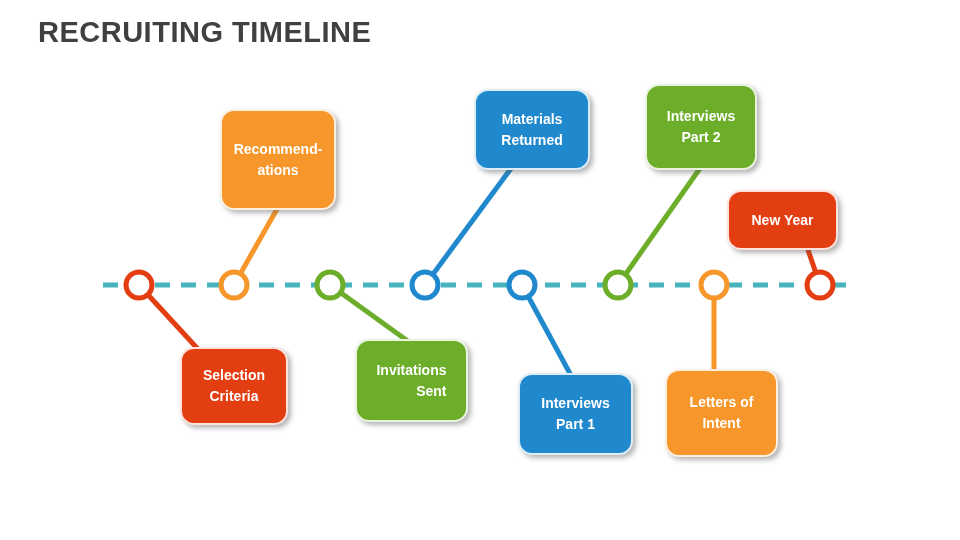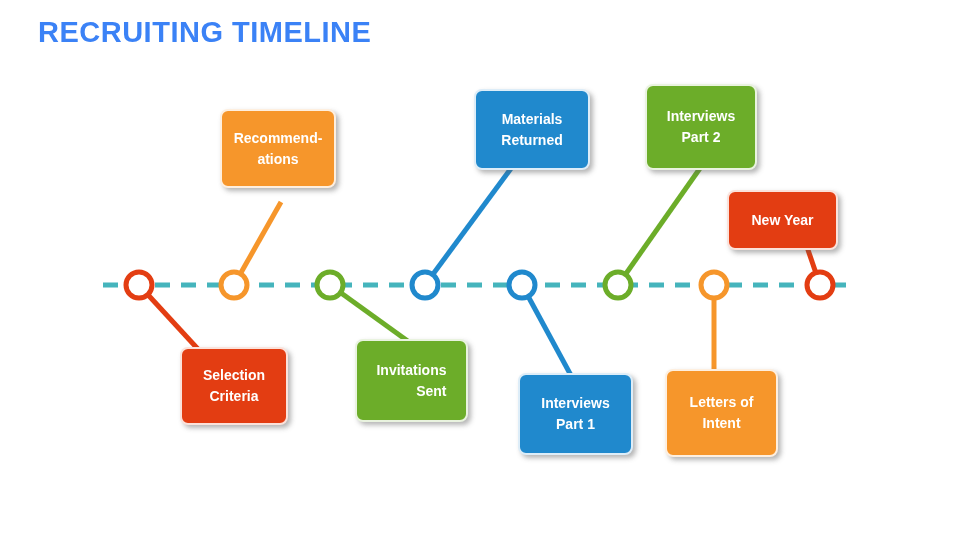--- a/index.html
+++ b/index.html
@@ -15,31 +15,31 @@
     background: #ffffff;
     overflow: hidden;
   }
   .title {
     position: absolute;
     left: 38px;
     top: 16px;
     font-size: 29px;
     font-weight: bold;
     letter-spacing: 0.5px;
-    color: #3b82f6;
+    color: #404040;
   }
   #diagram-svg {
     position: absolute;
     left: 0;
     top: 0;
   }
   .milestone-box {
     position: absolute;
     box-sizing: border-box;
-    border-radius: 8px;
+    border-radius: 14px;
     border: 2px solid rgba(255,255,255,0.85);
     box-shadow: 3px 3px 5px rgba(90,90,90,0.45);
     display: flex;
     align-items: center;
     justify-content: center;
     text-align: center;
     color: #ffffff;
     font-size: 14px;
     font-weight: bold;
     line-height: 1.5;
@@ -70,21 +70,21 @@
       <circle cx="425" cy="285" r="13" fill="#FFFFFF" stroke="#2089CD" stroke-width="5"></circle>
       <circle cx="522" cy="285" r="13" fill="#FFFFFF" stroke="#2089CD" stroke-width="5"></circle>
       <circle cx="618" cy="285" r="13" fill="#FFFFFF" stroke="#6CAD29" stroke-width="5"></circle>
       <circle cx="714" cy="285" r="13" fill="#FFFFFF" stroke="#F6962B" stroke-width="5"></circle>
       <circle cx="820" cy="285" r="13" fill="#FFFFFF" stroke="#E33D12" stroke-width="5"></circle>
     </svg>
 <div class="milestone-box" style="left: 148px; top: 347px; width: 108px; height: 78px; background: rgb(227, 61, 18); margin-left: 32px;">
       <span class="milestone-label">Selection
 Criteria</span>
     </div>
-    <div class="milestone-box" style="left: 220px; top: 109px; width: 116px; height: 79px; background: rgb(246, 150, 43);">
+    <div class="milestone-box" style="left: 220px; top: 109px; width: 116px; height: 101px; background: rgb(246, 150, 43);">
       <span class="milestone-label">Recommend-
 ations</span>
     </div>
     <div class="milestone-box" style="left: 355px; top: 339px; width: 113px; height: 83px; background: rgb(108, 173, 41); text-align: right;">
       <span class="milestone-label">Invitations
 Sent</span>
     </div>
     <div class="milestone-box" style="left: 474px; top: 89px; width: 116px; height: 81px; background: rgb(32, 137, 205);">
       <span class="milestone-label">Materials
 Returned</span>

